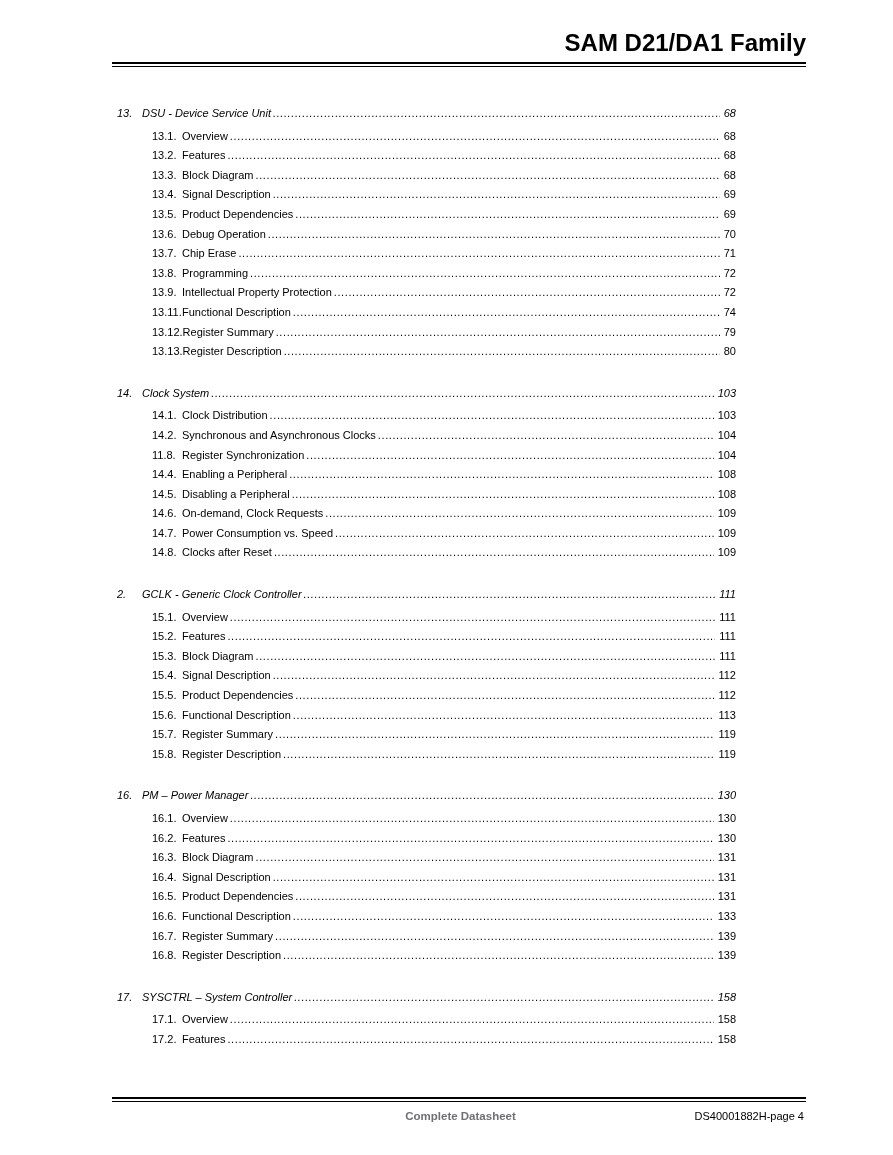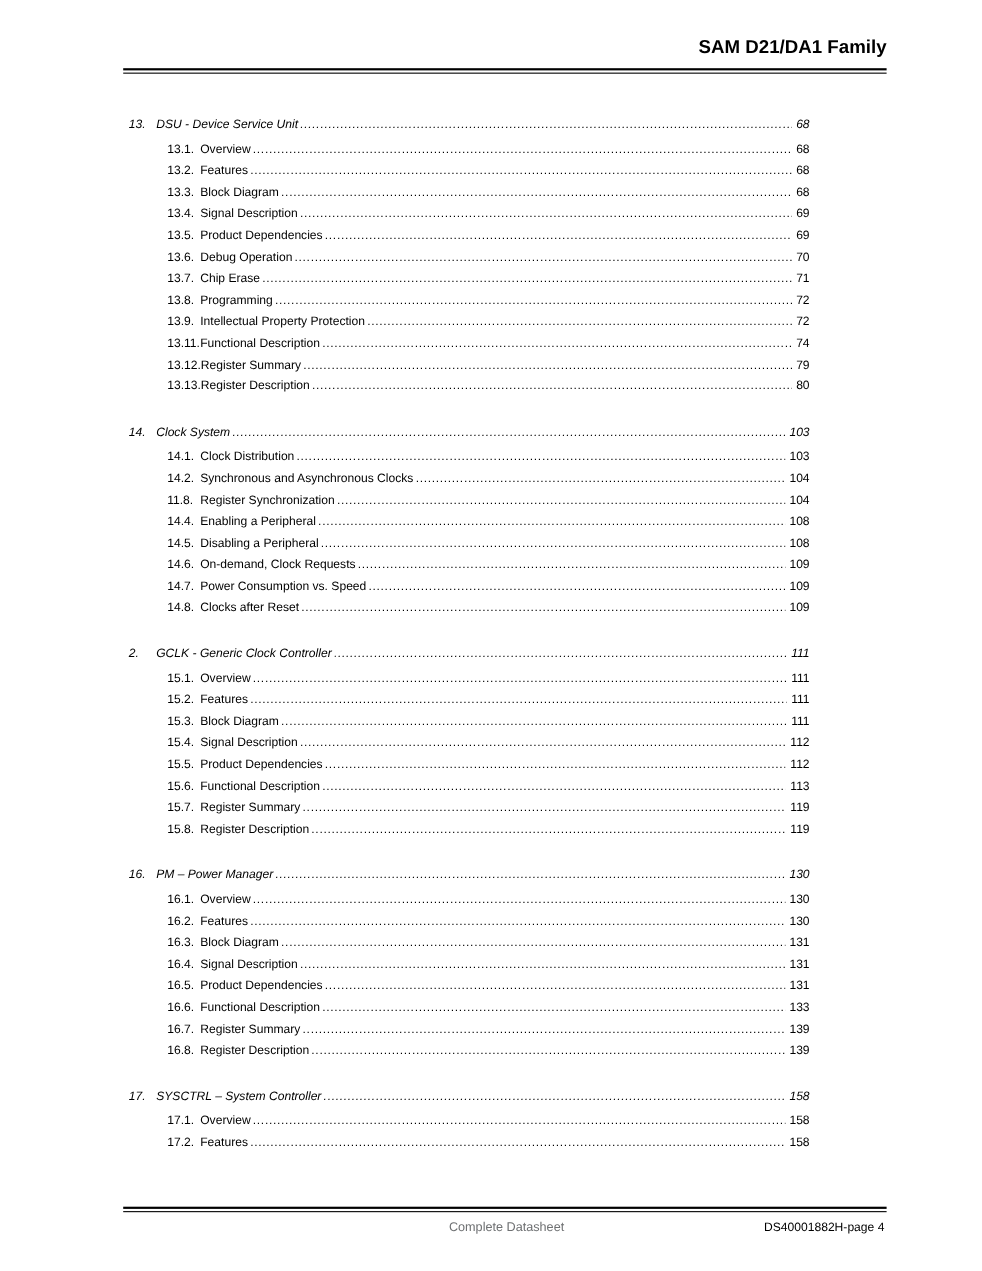--- a/index.html
+++ b/index.html
@@ -13,21 +13,21 @@
     overflow: hidden;
     box-sizing: border-box;
   }
   .content { padding: 0 87px 0 112px; }
 
   
   .page-header { padding-top: 29px; }
   .doc-title {
     margin: 0;
     text-align: right;
-    font-size: 17px;
+    font-size: 24px;
     font-weight: bold;
     line-height: 27px;
     color: #000;
   }
   .double-rule {
     margin-top: 6px;
     height: 2px;
     border-top: 2.5px solid #000;
     border-bottom: 1.5px solid #000;
   }
@@ -70,21 +70,21 @@
   .footer-row {
     display: grid;
     grid-template-columns: 1fr auto 1fr;
     align-items: start;
     margin-top: 8px;
     font-size: 11px;
     padding: 0 2px 0 5px;
   }
   .footer-left { line-height: 16px; }
   .footer-center {
-    font-weight: normal;
+    font-weight: bold;
     font-size: 11.5px;
     color: #6e7072;
     text-align: center;
   }
   .footer-right { text-align: right; }
 </style>
 </head>
 <body>
 
 <div class="page">

